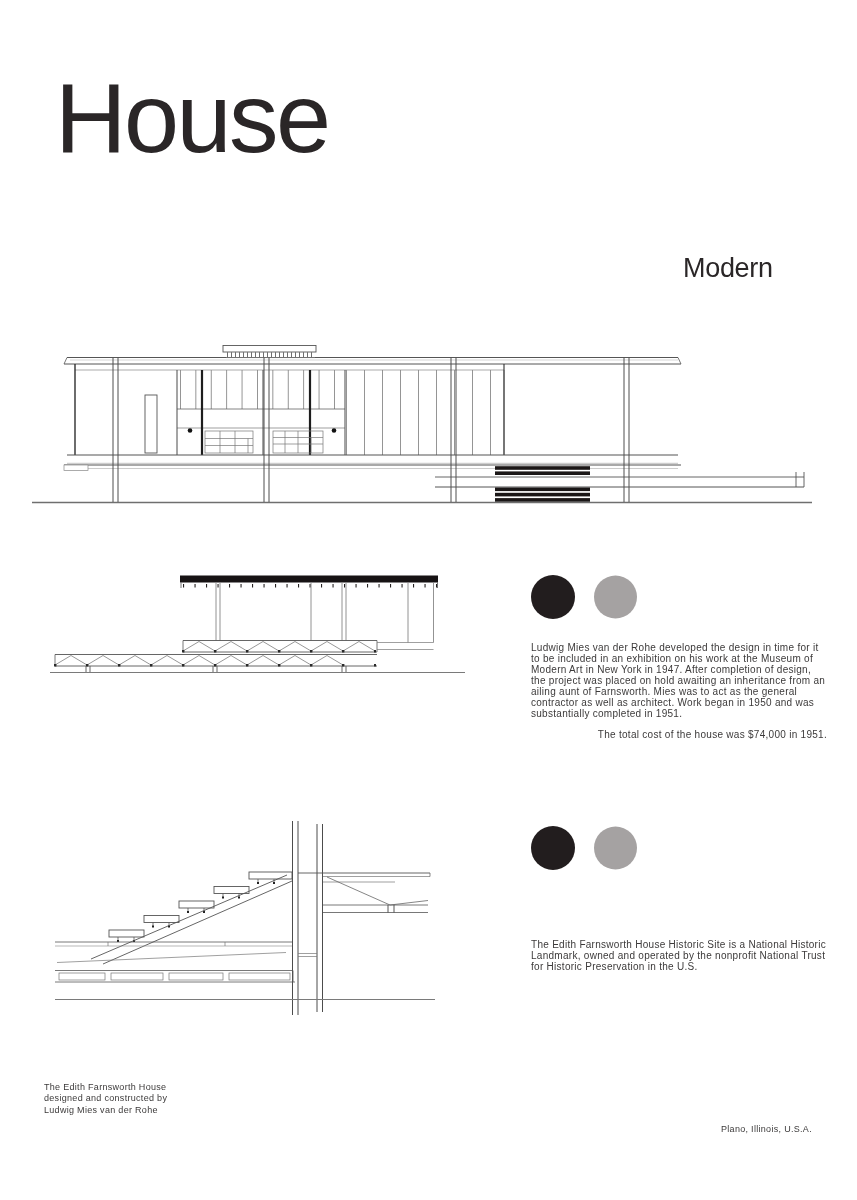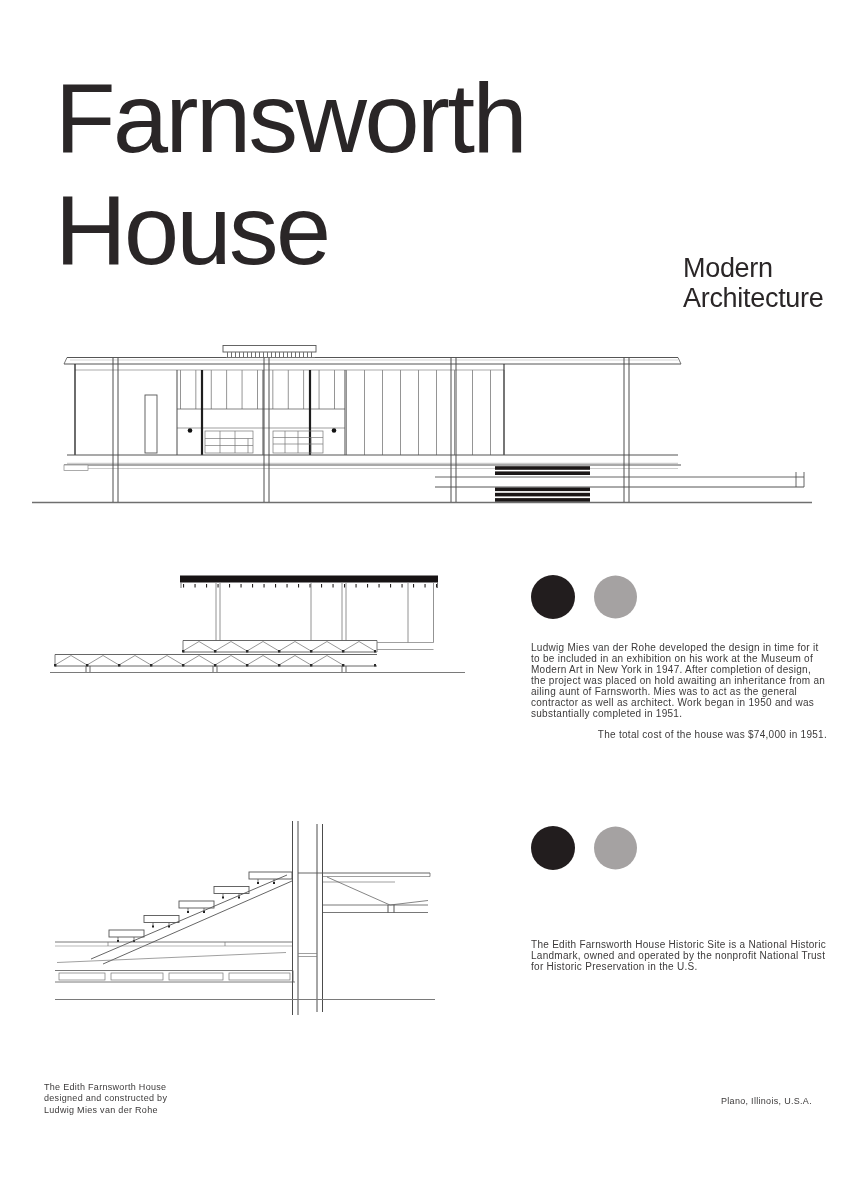--- a/index.html
+++ b/index.html
@@ -31,27 +31,25 @@
   .circle-pair{display:flex;gap:19px;}
   svg{display:block;}
   .drawing line,.drawing path,.drawing rect.o,.drawing polyline{vector-effect:none;}
 </style>
 </head>
 <body>
 
 <div class="poster">
 
   <div class="abs title" style="color: rgb(42, 38, 39);">
-    <span style="display:block">Farnsworth</span>
     <span style="display:block">House</span>
   </div>
 
   <div class="abs subtitle" style="color: rgb(42, 38, 39);">
     <span style="display:block">Modern</span>
-    <span style="display:block">Architecture</span>
   </div>
 
   <svg class="abs drawing" style="left:30px;top:335px;" width="790" height="180" viewBox="0 0 790 180" fill="none" stroke-linecap="butt">
 
     <line x1="2" y1="167.5" x2="782" y2="167.5" stroke="#6f6f6f" stroke-width="1.7"></line>
 
     <line x1="37" y1="22.5" x2="648" y2="22.5" stroke="#555" stroke-width="1.1"></line>
     <line x1="40" y1="25" x2="648" y2="25" stroke="#aaa" stroke-width="0.5"></line>
     <line x1="34" y1="29" x2="651" y2="29" stroke="#555" stroke-width="1"></line>
     <line x1="37" y1="22.5" x2="34" y2="29" stroke="#555" stroke-width="0.8"></line>
@@ -287,15 +285,15 @@
 
 
   <div class="abs body-text" style="top: 939px; color: rgb(60, 58, 58);">The Edith Farnsworth House Historic Site is a National Historic Landmark, owned and operated by the nonprofit National Trust for Historic Preservation in the U.S.</div>
 
   <div class="abs footer-text" style="left: 44px; top: 1082px; color: rgb(60, 58, 58);">
     <span style="display:block">The Edith Farnsworth House</span>
     <span style="display:block">designed and constructed by</span>
     <span style="display:block">Ludwig Mies van der Rohe</span>
   </div>
 
-  <div class="abs footer-text" style="left: 705px; top: 1096px; color: rgb(60, 58, 58); padding-left: 16px;">Plano, Illinois, U.S.A.</div>
+  <div class="abs footer-text" style="left: 705px; top: 1124px; color: rgb(60, 58, 58); padding-left: 16px;">Plano, Illinois, U.S.A.</div>
 
 </div>
 
 </body></html>

